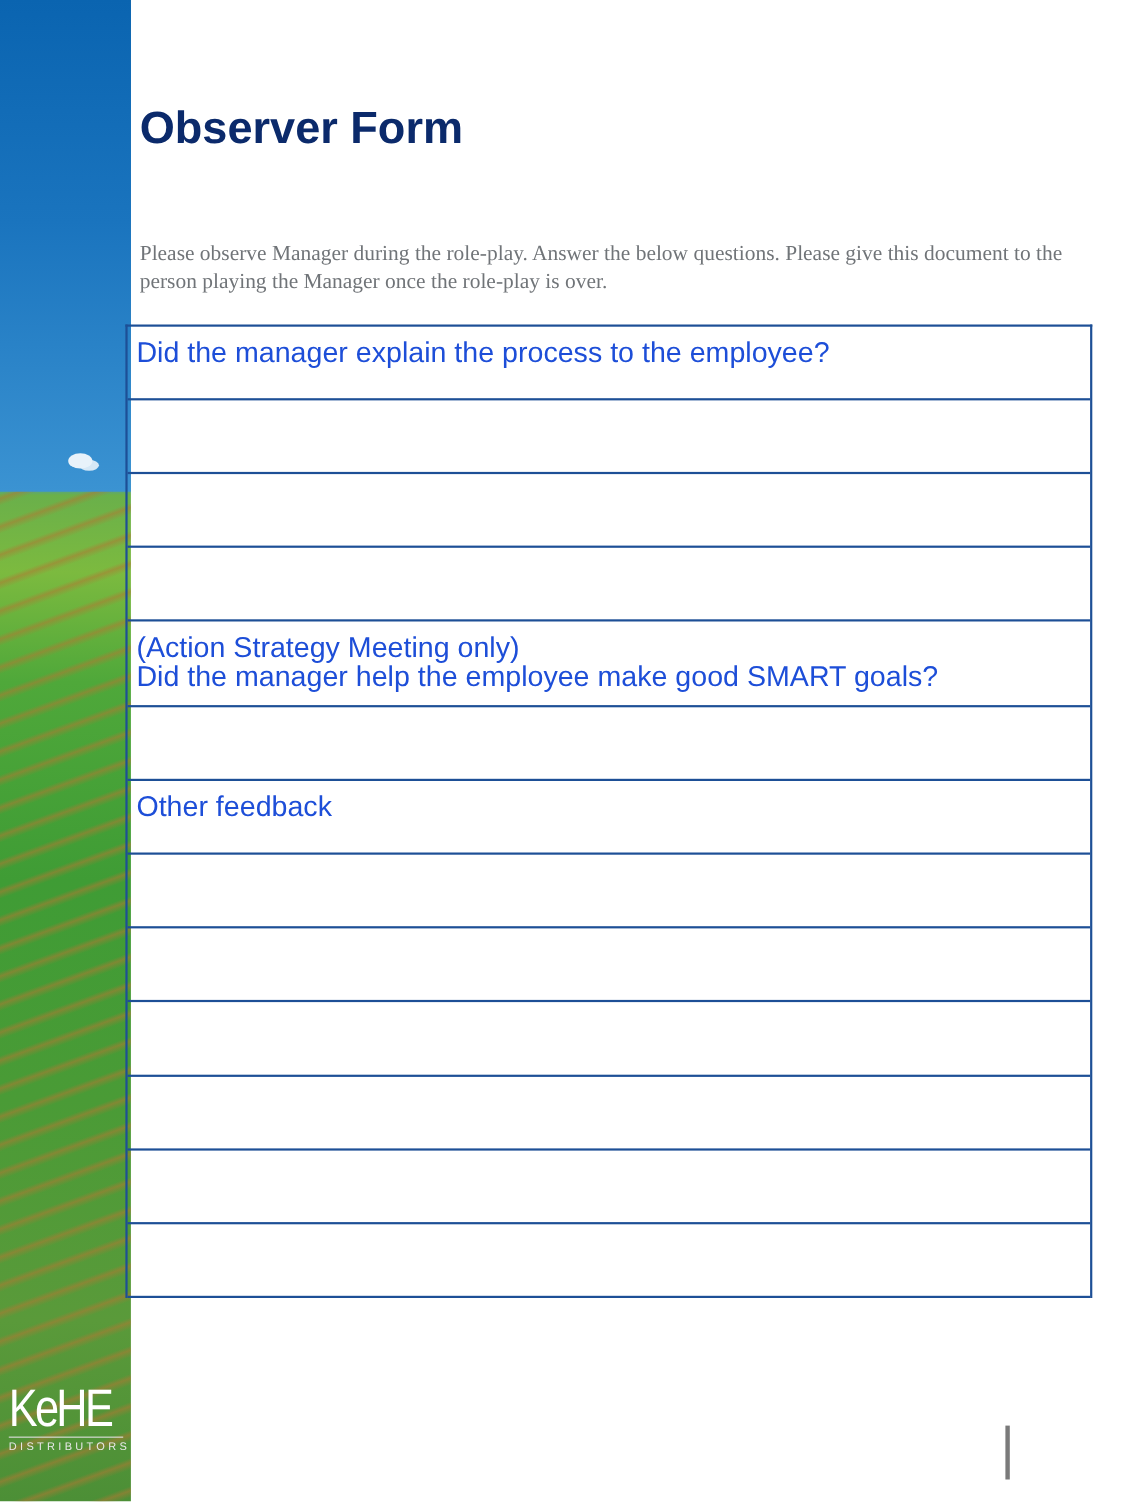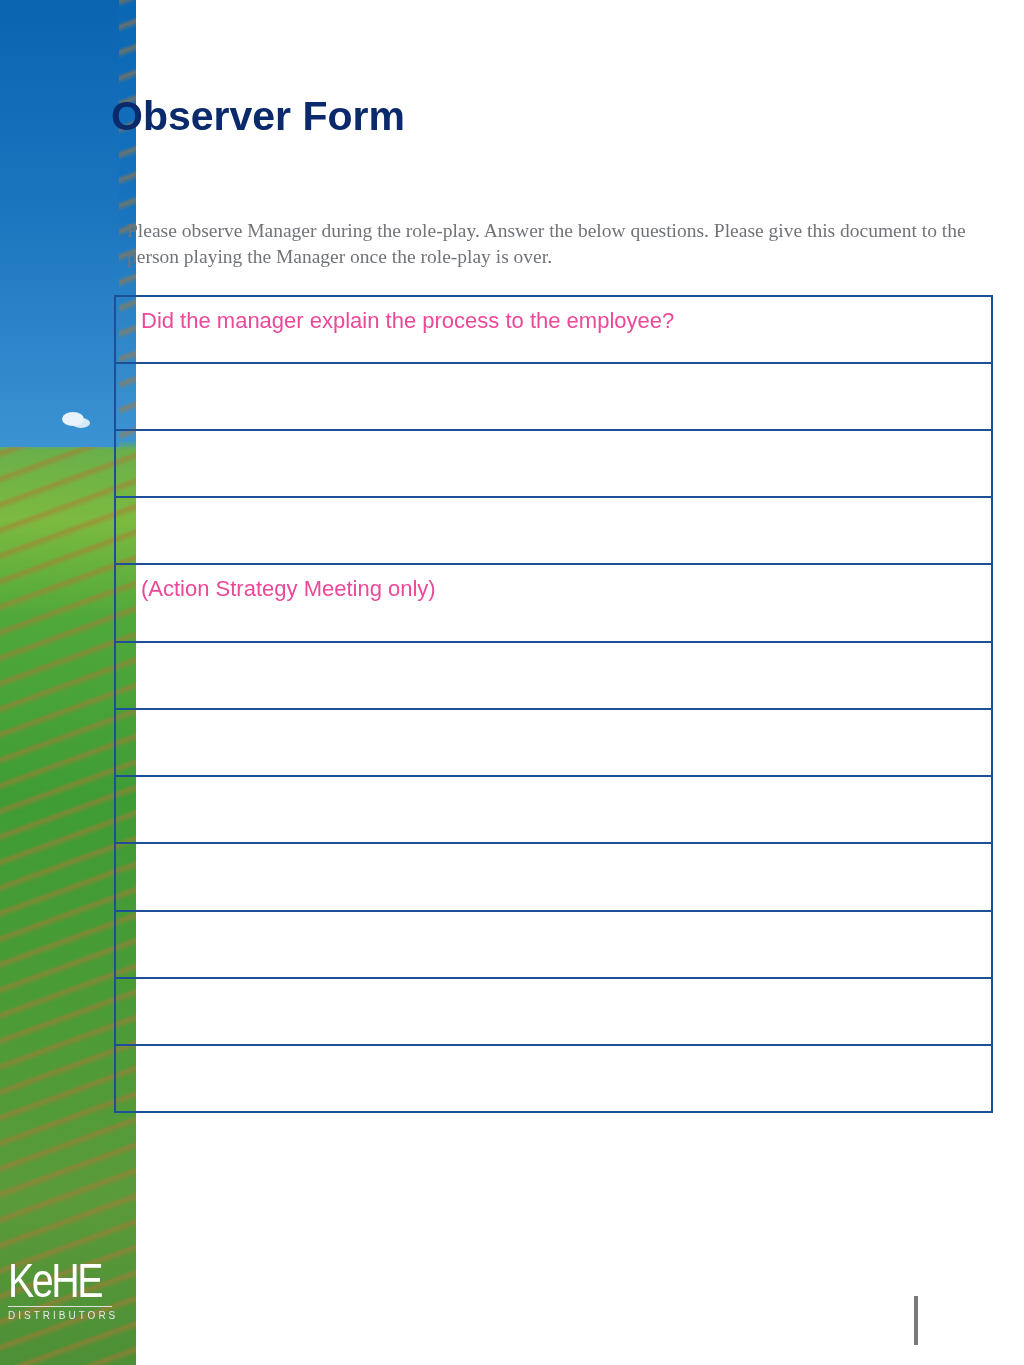--- a/index.html
+++ b/index.html
@@ -2,21 +2,21 @@
 <html><head>
 <meta charset="utf-8">
 <style>
   html, body { margin: 0; padding: 0; }
   body {
     width: 1024px; height: 1365px; position: relative; overflow: hidden;
     background: #ffffff;
     font-family: "Liberation Sans", sans-serif;
   }
   .side-panel {
-    position: absolute; left: 0; top: 0; width: 136px; height: 1365px;
+    position: absolute; left: 0; top: 0; width: 119px; height: 1365px;
     background:
       repeating-linear-gradient(160deg, rgba(176,120,50,0.0) 0px, rgba(176,120,50,0.0) 14px, rgba(176,120,50,0.55) 18px, rgba(176,120,50,0.0) 24px),
       linear-gradient(to bottom,
         #0a67b4 0px, #1672bd 200px, #2e86c8 330px, #3b93d2 440px,
         #6ab04a 450px, #7cba3f 520px, #4fa83a 620px, #3f9c35 800px,
         #4a9b36 1000px, #5a9a3a 1200px, #4c8f36 1365px);
   }
   .side-panel .sky {
     position: absolute; left: 0; top: 0; width: 119px; height: 447px;
     background: linear-gradient(to bottom, #0a64b0 0%, #1a74be 45%, #3b93d2 100%);
@@ -32,36 +32,36 @@
   .logo-main {
     font-family: "Liberation Sans", sans-serif; font-size: 48px; font-weight: normal;
     letter-spacing: -3px; line-height: 50px; transform: scaleX(0.82); transform-origin: left;
     text-align: left;
   }
   .logo-sub {
     font-size: 10px; letter-spacing: 3px; border-top: 1px solid #e0e0e0;
     padding-top: 3px; text-align: left; color: #e8e8e8;
   }
   .title {
-    position: absolute; left: 111px; top: 93px;
+    position: absolute; left: 127px; top: 93px;
     font-size: 41px; font-weight: bold; color: #0b2a6b; margin: 0;
   }
   .intro {
     position: absolute; left: 127px; top: 218px; width: 860px;
     font-size: 19.5px; line-height: 26px; color: #707478; font-family: Liberation Serif, serif;
   }
   .form-table {
     position: absolute; left: 114px; top: 295px; width: 875px;
     border-left: 2px solid #1d4f96; border-right: 2px solid #1d4f96;
     border-top: 2px solid #1d4f96;
   }
   .row {
     box-sizing: border-box; border-bottom: 2px solid #1d4f96;
-    padding: 10px 12px 0 25px;
-    font-size: 22px; line-height: 27px; color: #ec4899;
+    padding: 10px 12px 0 8px;
+    font-size: 26px; line-height: 27px; color: #1d4ed8;
   }
   .row.answer { cursor: text; }
   .cursor-bar {
     position: absolute; left: 914px; top: 1296px; width: 4px; height: 49px;
     background: #7a7a7a;
   }
 </style>
 </head>
 <body>
 
@@ -82,23 +82,27 @@
     <span>Did the manager explain the process to the employee?</span>
   </div>
   <div class="row answer" style="height:67px"></div>
 
   <div class="row answer" style="height:67px"></div>
 
   <div class="row answer" style="height:67px"></div>
 
   <div class="row question" style="height:78px">
     <div>(Action Strategy Meeting only)</div>
+    <div>Did the manager help the employee make good SMART goals?</div>
   </div>
   <div class="row answer" style="height:67px"></div>
 
+  <div class="row question" style="height:67px">
+    <span>Other feedback</span>
+  </div>
   <div class="row answer" style="height:67px"></div>
   <div class="row answer" style="height:67px"></div>
   <div class="row answer" style="height:68px"></div>
   <div class="row answer" style="height:67px"></div>
   <div class="row answer" style="height:67px"></div>
   <div class="row answer" style="height:67px"></div>
 </div>
 
 <div class="cursor-bar"></div>
 

